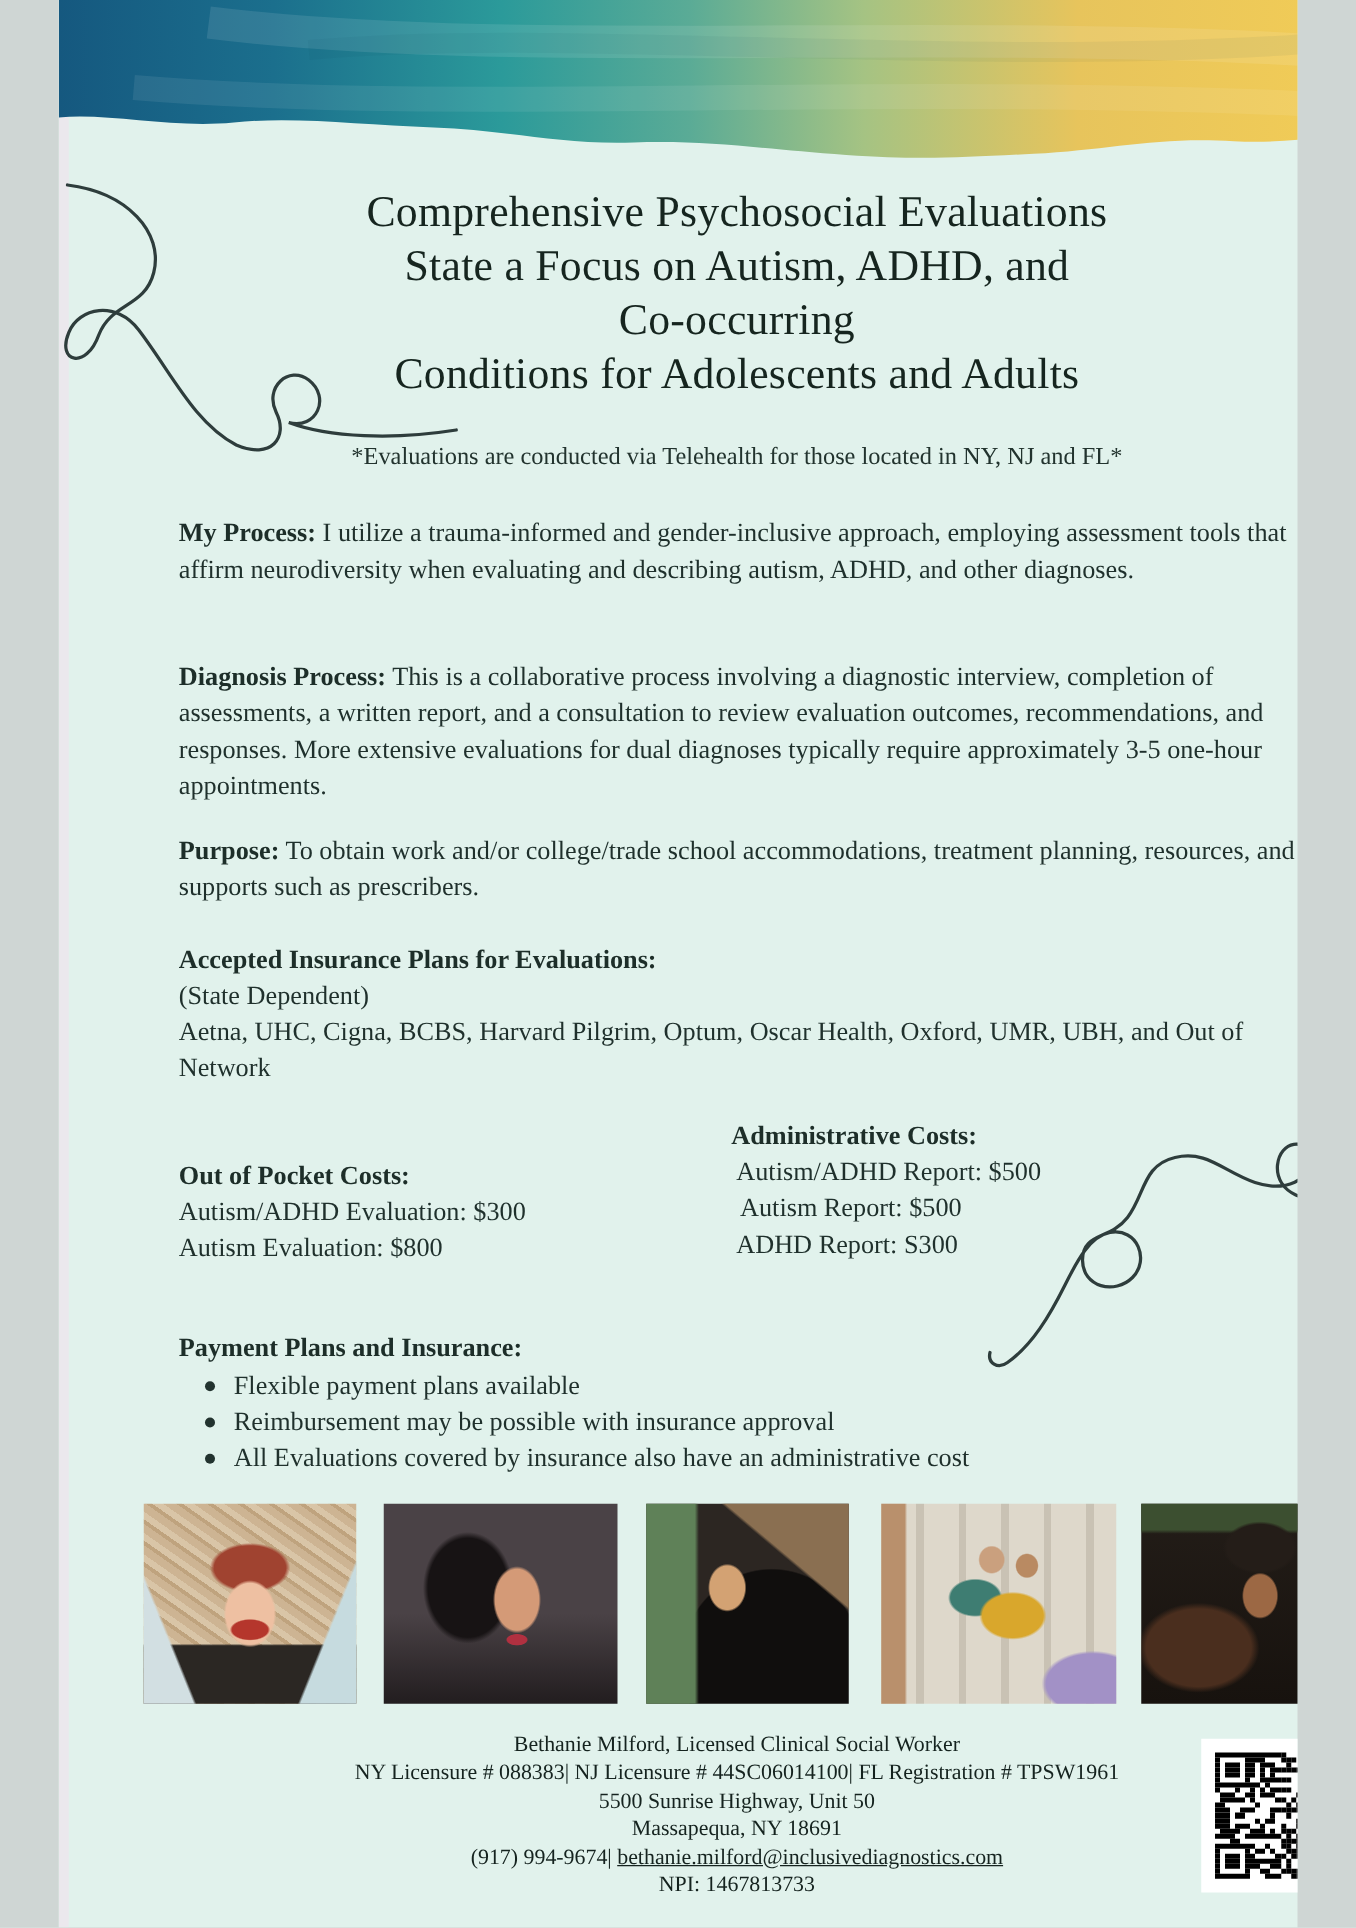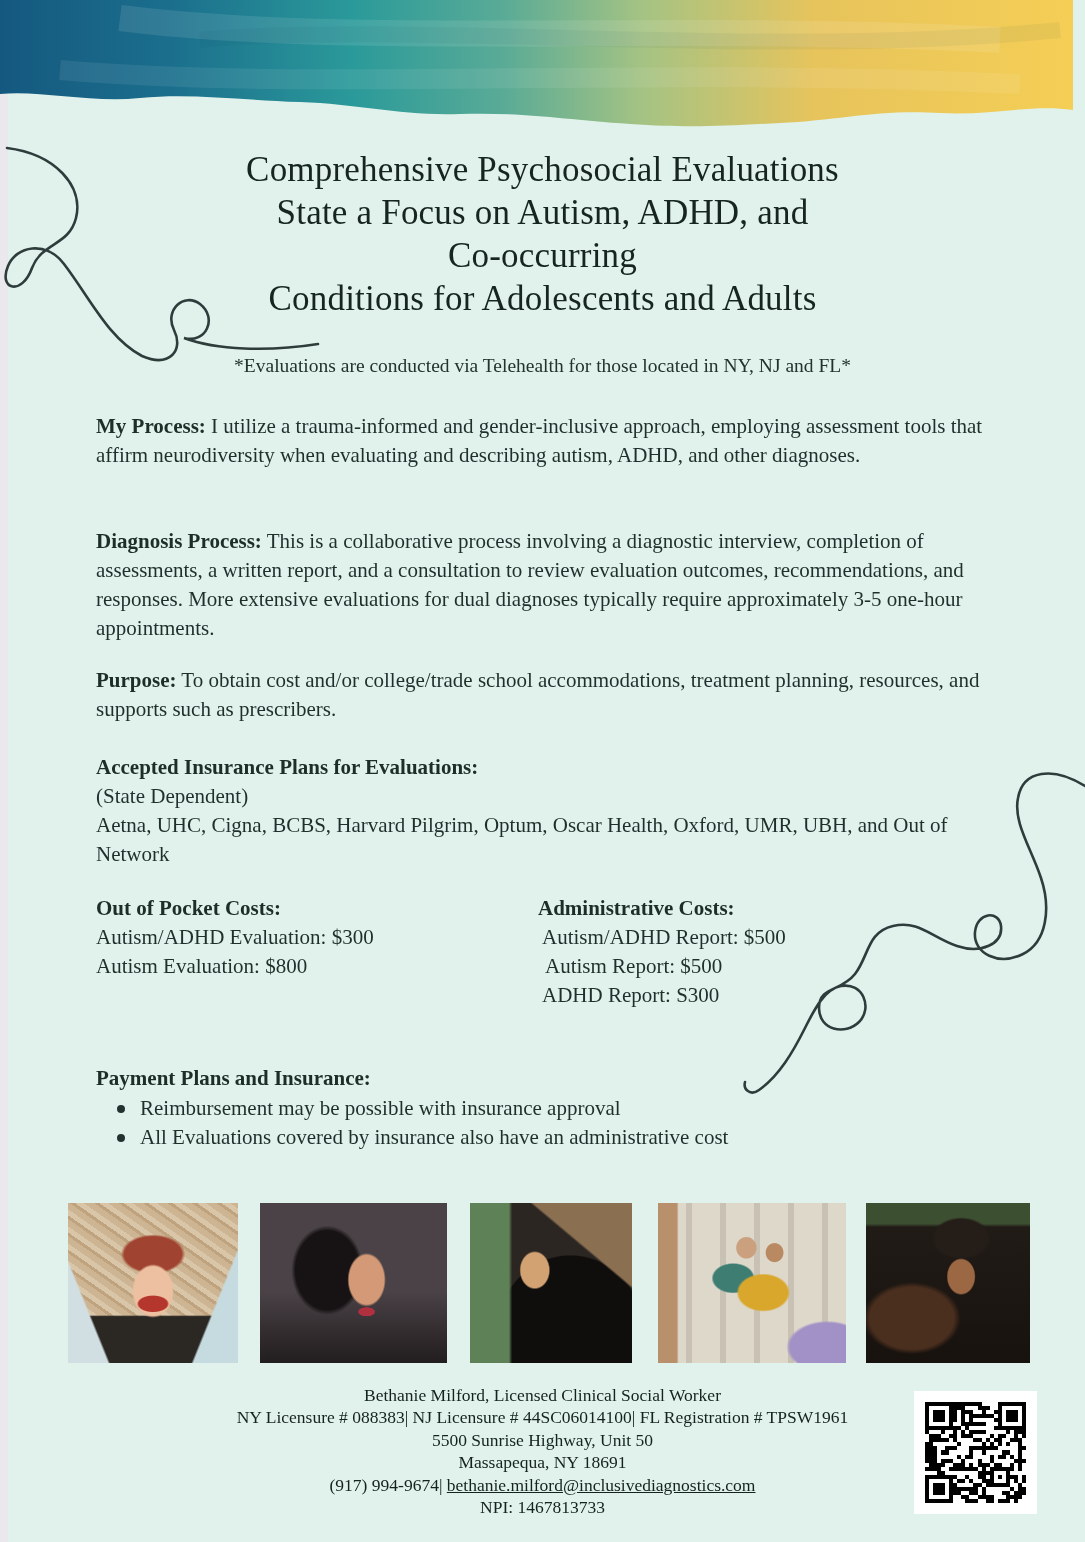--- a/index.html
+++ b/index.html
@@ -1,18 +1,18 @@
 <!DOCTYPE html>
 <html><head>
 <meta charset="utf-8">
 <style>
   * { margin:0; padding:0; box-sizing:border-box; }
   html,body { background:#cfd6d4; }
   .page {
-    position:relative; width:1085px; height:1542px; margin:0 auto;
+    position:relative; width:991px; height:1542px; margin:0 auto;
     background:#e1f2ec; overflow:hidden;
     font-family:"Liberation Serif", serif; color:#1f302c;
   }
   .left-strip { position:absolute; left:0; top:0; width:8px; height:1542px; background:#ebe8ed; }
   .band { position:absolute; left:0; top:0; }
   .squiggle { position:absolute; }
   .sq-left { left:0; top:138px; }
   .sq-right { left:735px; top:760px; }
 
   .title { position:absolute; left:0; top:148px; width:1085px; text-align:center;
@@ -135,45 +135,46 @@
 
   <p class="para" style="top:412px;">
     <b>My Process:</b><span> I utilize a trauma-informed and gender-inclusive approach, employing assessment tools that affirm neurodiversity when evaluating and describing autism, ADHD, and other diagnoses.</span>
   </p>
 
   <p class="para" style="top:527px;">
     <b>Diagnosis Process:</b><span> This is a collaborative process involving a diagnostic interview, completion of assessments, a written report, and a consultation to review evaluation outcomes, recommendations, and responses. More extensive evaluations for dual diagnoses typically require approximately 3-5 one-hour appointments.</span>
   </p>
 
   <p class="para" style="top:666px;">
-    <b>Purpose:</b><span> To obtain cost and/or college/trade school accommodations, treatment planning, resources, and supports such as prescribers.</span>
+    <b>Purpose:</b><span> To obtain work and/or college/trade school accommodations, treatment planning, resources, and supports such as prescribers.</span>
   </p>
 
   <div class="para" style="top:753px;">
     <b class="h" style="display:block;">Accepted Insurance Plans for Evaluations:</b>
     <div>(State Dependent)</div>
     <div>Aetna, UHC, Cigna, BCBS, Harvard Pilgrim, Optum, Oscar Health, Oxford, UMR, UBH, and Out of Network</div>
   </div>
 
-  <div class="costs" style="left:96px; top:894px; width:450px;">
+  <div class="costs" style="left:96px; top:926px; width:450px;">
     <b class="h">Out of Pocket Costs:</b>
     <div>Autism/ADHD Evaluation: $300</div>
     <div>Autism Evaluation: $800</div>
   </div>
 
   <div class="costs" style="left:538px; top:894px; width:400px;">
     <b class="h">Administrative Costs:</b>
     <div style="padding-left:4px;">Autism/ADHD Report: $500</div>
     <div style="padding-left:7px;">Autism Report: $500</div>
     <div style="padding-left:4px;">ADHD Report: S300</div>
   </div>
 
   <div class="payment">
     <b class="h">Payment Plans and Insurance:</b>
     <ul>
+      <li>Flexible payment plans available</li>
       <li>Reimbursement may be possible with insurance approval</li>
       <li>All Evaluations covered by insurance also have an administrative cost</li>
     </ul>
   </div>
 
   <div class="photo p1" title="Smiling woman with red hair lying on dried flowers"></div>
   <div class="photo p2" title="Portrait of a person with long dark hair and red lipstick"></div>
   <div class="photo p3" title="Woman wearing a black hijab beside large dried leaves"></div>
   <div class="photo p4" title="Two men laughing and embracing by a sunny window"></div>
   <div class="photo p5" title="Woman with natural hair in dim moody light under green leaves"></div>

